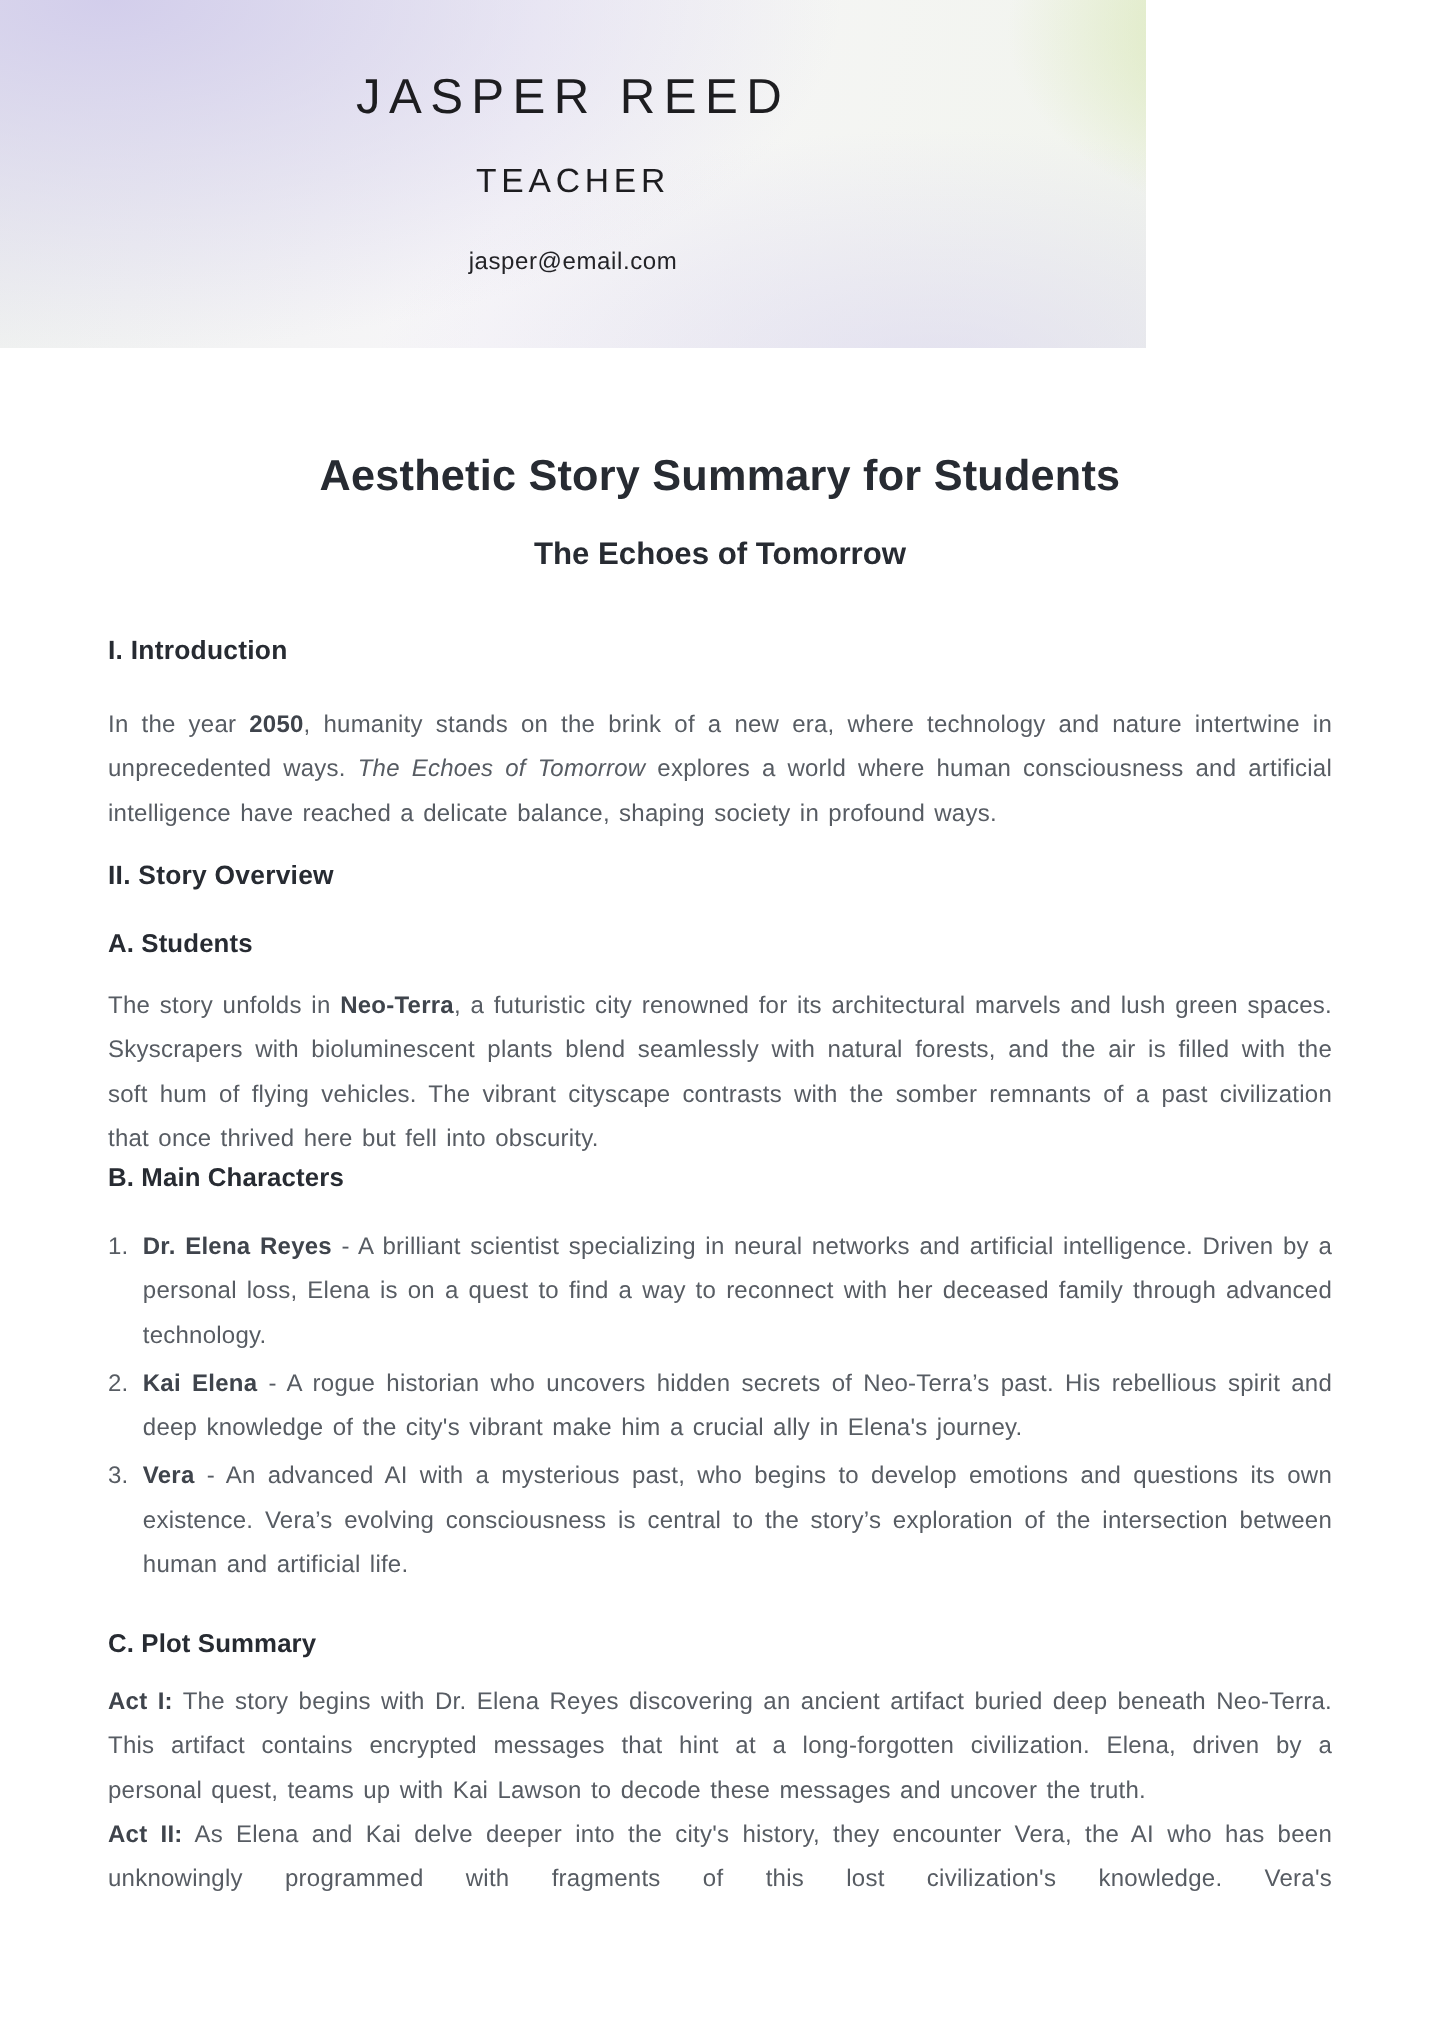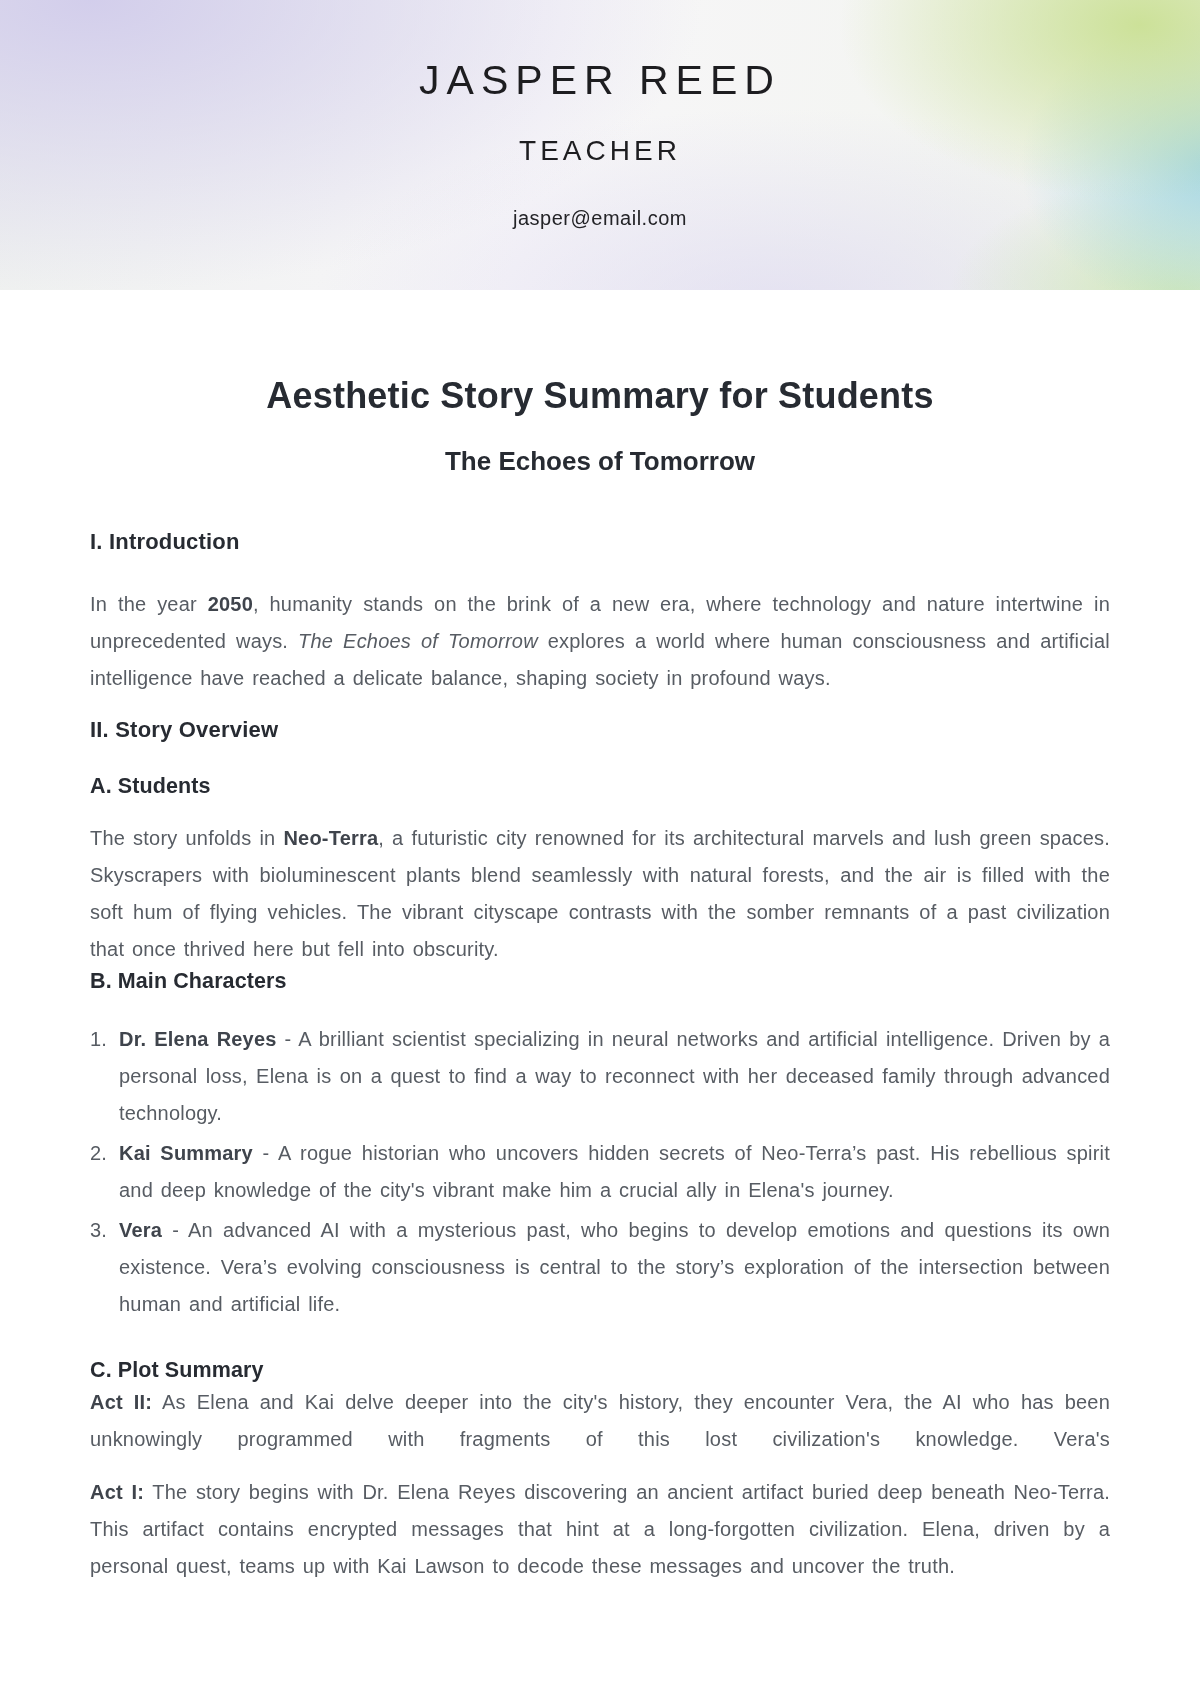--- a/index.html
+++ b/index.html
@@ -7,21 +7,21 @@
   body {
     width: 1200px;
     height: 1701px;
     overflow: hidden;
     background: var(--page_background, #ffffff);
     font-family: "Liberation Sans", sans-serif;
   }
 
   
   .banner {
-    width: 1200px;
+    width: 955px;
     height: 290px;
     padding-top: 56px;
     display: flex;
     flex-direction: column;
     align-items: center;
     background:
       radial-gradient(ellipse 430px 250px at 1140px 25px,  rgba(202,224,148,0.95), rgba(202,224,148,0) 70%),
       radial-gradient(ellipse 270px 210px at 1215px 165px, rgba(160,213,228,0.95), rgba(160,213,228,0) 72%),
       radial-gradient(ellipse 330px 170px at 1180px 295px, rgba(198,228,168,0.75), rgba(198,228,168,0) 70%),
       radial-gradient(ellipse 900px 430px at 90px 0px,     rgba(209,204,235,0.95), rgba(209,204,235,0) 68%),
@@ -149,26 +149,26 @@
     <p class="body-text p-setting"><span>The story unfolds in </span><b>Neo-Terra</b><span>, a futuristic city renowned for its architectural marvels and lush green spaces. Skyscrapers with bioluminescent plants blend seamlessly with natural forests, and the air is filled with the soft hum of flying vehicles. The vibrant cityscape contrasts with the somber remnants of a past civilization that once thrived here but fell into obscurity.</span></p>
 
     <h3 class="h3 h3-characters">B. Main Characters</h3>
     <ol class="char-list body-text">
       <li>
         <span class="num">1.</span>
         <span class="li-text"><b>Dr. Elena Reyes</b><span> - A brilliant scientist specializing in neural networks and artificial intelligence. Driven by a personal loss, Elena is on a quest to find a way to reconnect with her deceased family through advanced technology.</span></span>
       </li>
       <li>
         <span class="num">2.</span>
-        <span class="li-text"><b>Kai Summary</b><span> - A rogue historian who uncovers hidden secrets of Neo-Terra’s past. His rebellious spirit and deep knowledge of the city's vibrant make him a crucial ally in Elena's journey.</span></span>
+        <span class="li-text"><b>Kai Elena</b><span> - A rogue historian who uncovers hidden secrets of Neo-Terra’s past. His rebellious spirit and deep knowledge of the city's vibrant make him a crucial ally in Elena's journey.</span></span>
       </li>
       <li>
         <span class="num">3.</span>
         <span class="li-text"><b>Vera</b><span> - An advanced AI with a mysterious past, who begins to develop emotions and questions its own existence. Vera’s evolving consciousness is central to the story’s exploration of the intersection between human and artificial life.</span></span>
       </li>
     </ol>
 
     <h3 class="h3 h3-plot">C. Plot Summary</h3>
+    <p class="body-text p-act1"><b>Act I:</b><span> The story begins with Dr. Elena Reyes discovering an ancient artifact buried deep beneath Neo-Terra. This artifact contains encrypted messages that hint at a long-forgotten civilization. Elena, driven by a personal quest, teams up with Kai Lawson to decode these messages and uncover the truth.</span></p>
     <p class="body-text p-act2"><b>Act II:</b><span> As Elena and Kai delve deeper into the city's history, they encounter Vera, the AI who has been unknowingly programmed with fragments of this lost civilization's knowledge. Vera's</span></p>
-    <p class="body-text p-act1"><b>Act I:</b><span> The story begins with Dr. Elena Reyes discovering an ancient artifact buried deep beneath Neo-Terra. This artifact contains encrypted messages that hint at a long-forgotten civilization. Elena, driven by a personal quest, teams up with Kai Lawson to decode these messages and uncover the truth.</span></p>
 
   </main>
 </div>
 
 </body></html>

